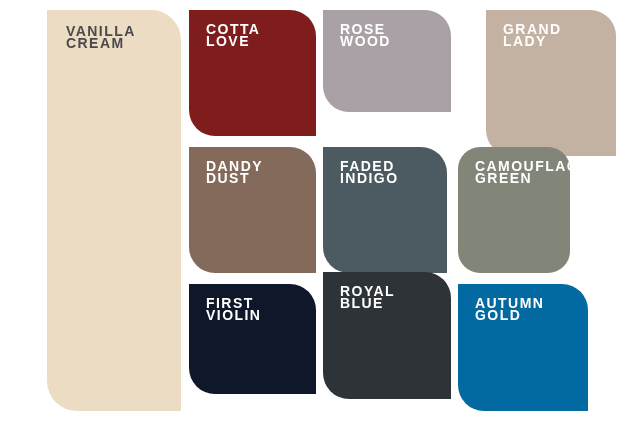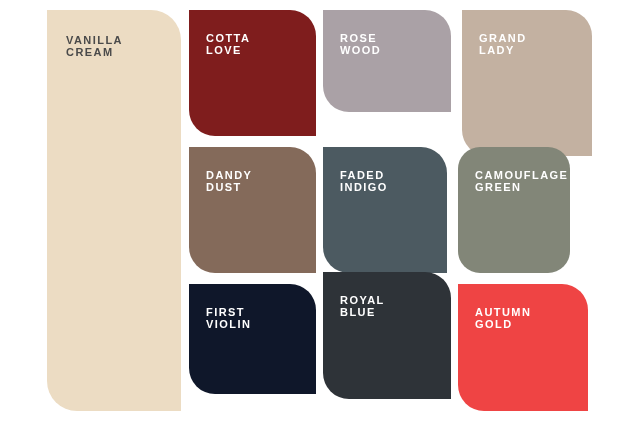--- a/index.html
+++ b/index.html
@@ -37,28 +37,27 @@
   .swatch-feature {
     border-top-right-radius: 30px;
     border-bottom-left-radius: 30px;
   }
 
   .swatch-label {
     position: absolute;
     left: 17px;
     top: 14px;
     font-family: "Liberation Sans", sans-serif;
-    font-size: 11px;
+    font-size: 14px;
     font-weight: bold;
     line-height: 11.5px;
     letter-spacing: 1.45px;
     text-transform: uppercase;
     white-space: pre-line;
     user-select: none;
-    margin-top: 9px;
   }
 
   .swatch-feature .swatch-label {
     left: 19px;
     top: 16px;
   }
   .label-dark  { color: #4a4a4a; }
 </style>
 </head>
 <body>
@@ -72,21 +71,21 @@
 
   <div id="grid-swatches">
       <div class="swatch" style="left: 189px; top: 10px; width: 127px; height: 126px; background: #7f1d1d;">
         <span class="swatch-label" style="color: rgb(255, 255, 255);">COTTA
 LOVE</span>
       </div>
       <div class="swatch" style="left: 323px; top: 10px; width: 128px; height: 102px; background: rgb(170, 161, 166);">
         <span class="swatch-label" style="color: rgb(255, 255, 255);">ROSE
 WOOD</span>
       </div>
-      <div class="swatch" style="left: 462px; top: 10px; width: 130px; height: 146px; background: rgb(195, 177, 161); text-decoration: underline;">
+      <div class="swatch" style="left: 486px; top: 10px; width: 130px; height: 146px; background: rgb(195, 177, 161); text-decoration: underline;">
         <span class="swatch-label" style="color: rgb(255, 255, 255);">GRAND
 LADY</span>
       </div>
       <div class="swatch" style="left: 189px; top: 147px; width: 127px; height: 126px; background: rgb(132, 106, 90);">
         <span class="swatch-label" style="color: rgb(255, 255, 255);">DANDY
 DUST</span>
       </div>
       <div class="swatch" style="left: 323px; top: 147px; width: 124px; height: 126px; background: rgb(76, 90, 97);">
         <span class="swatch-label" style="color: rgb(255, 255, 255);">FADED
 INDIGO</span>
@@ -96,19 +95,19 @@
 GREEN</span>
       </div>
       <div class="swatch" style="left: 189px; top: 284px; width: 127px; height: 110px; background: #0f172a;">
         <span class="swatch-label" style="color: rgb(255, 255, 255);">FIRST
 VIOLIN</span>
       </div>
       <div class="swatch" style="left: 323px; top: 272px; width: 128px; height: 127px; background: rgb(46, 51, 56);">
         <span class="swatch-label" style="color: rgb(255, 255, 255);">ROYAL
 BLUE</span>
       </div>
-      <div class="swatch" style="left: 458px; top: 284px; width: 130px; height: 127px; background: #ef4444;">
+      <div class="swatch" style="left: 458px; top: 284px; width: 130px; height: 127px; background: #0369a1;">
         <span class="swatch-label" style="color: rgb(255, 255, 255);">AUTUMN
 GOLD</span>
       </div>
     </div>
 
 </div>
 
 </body></html>

